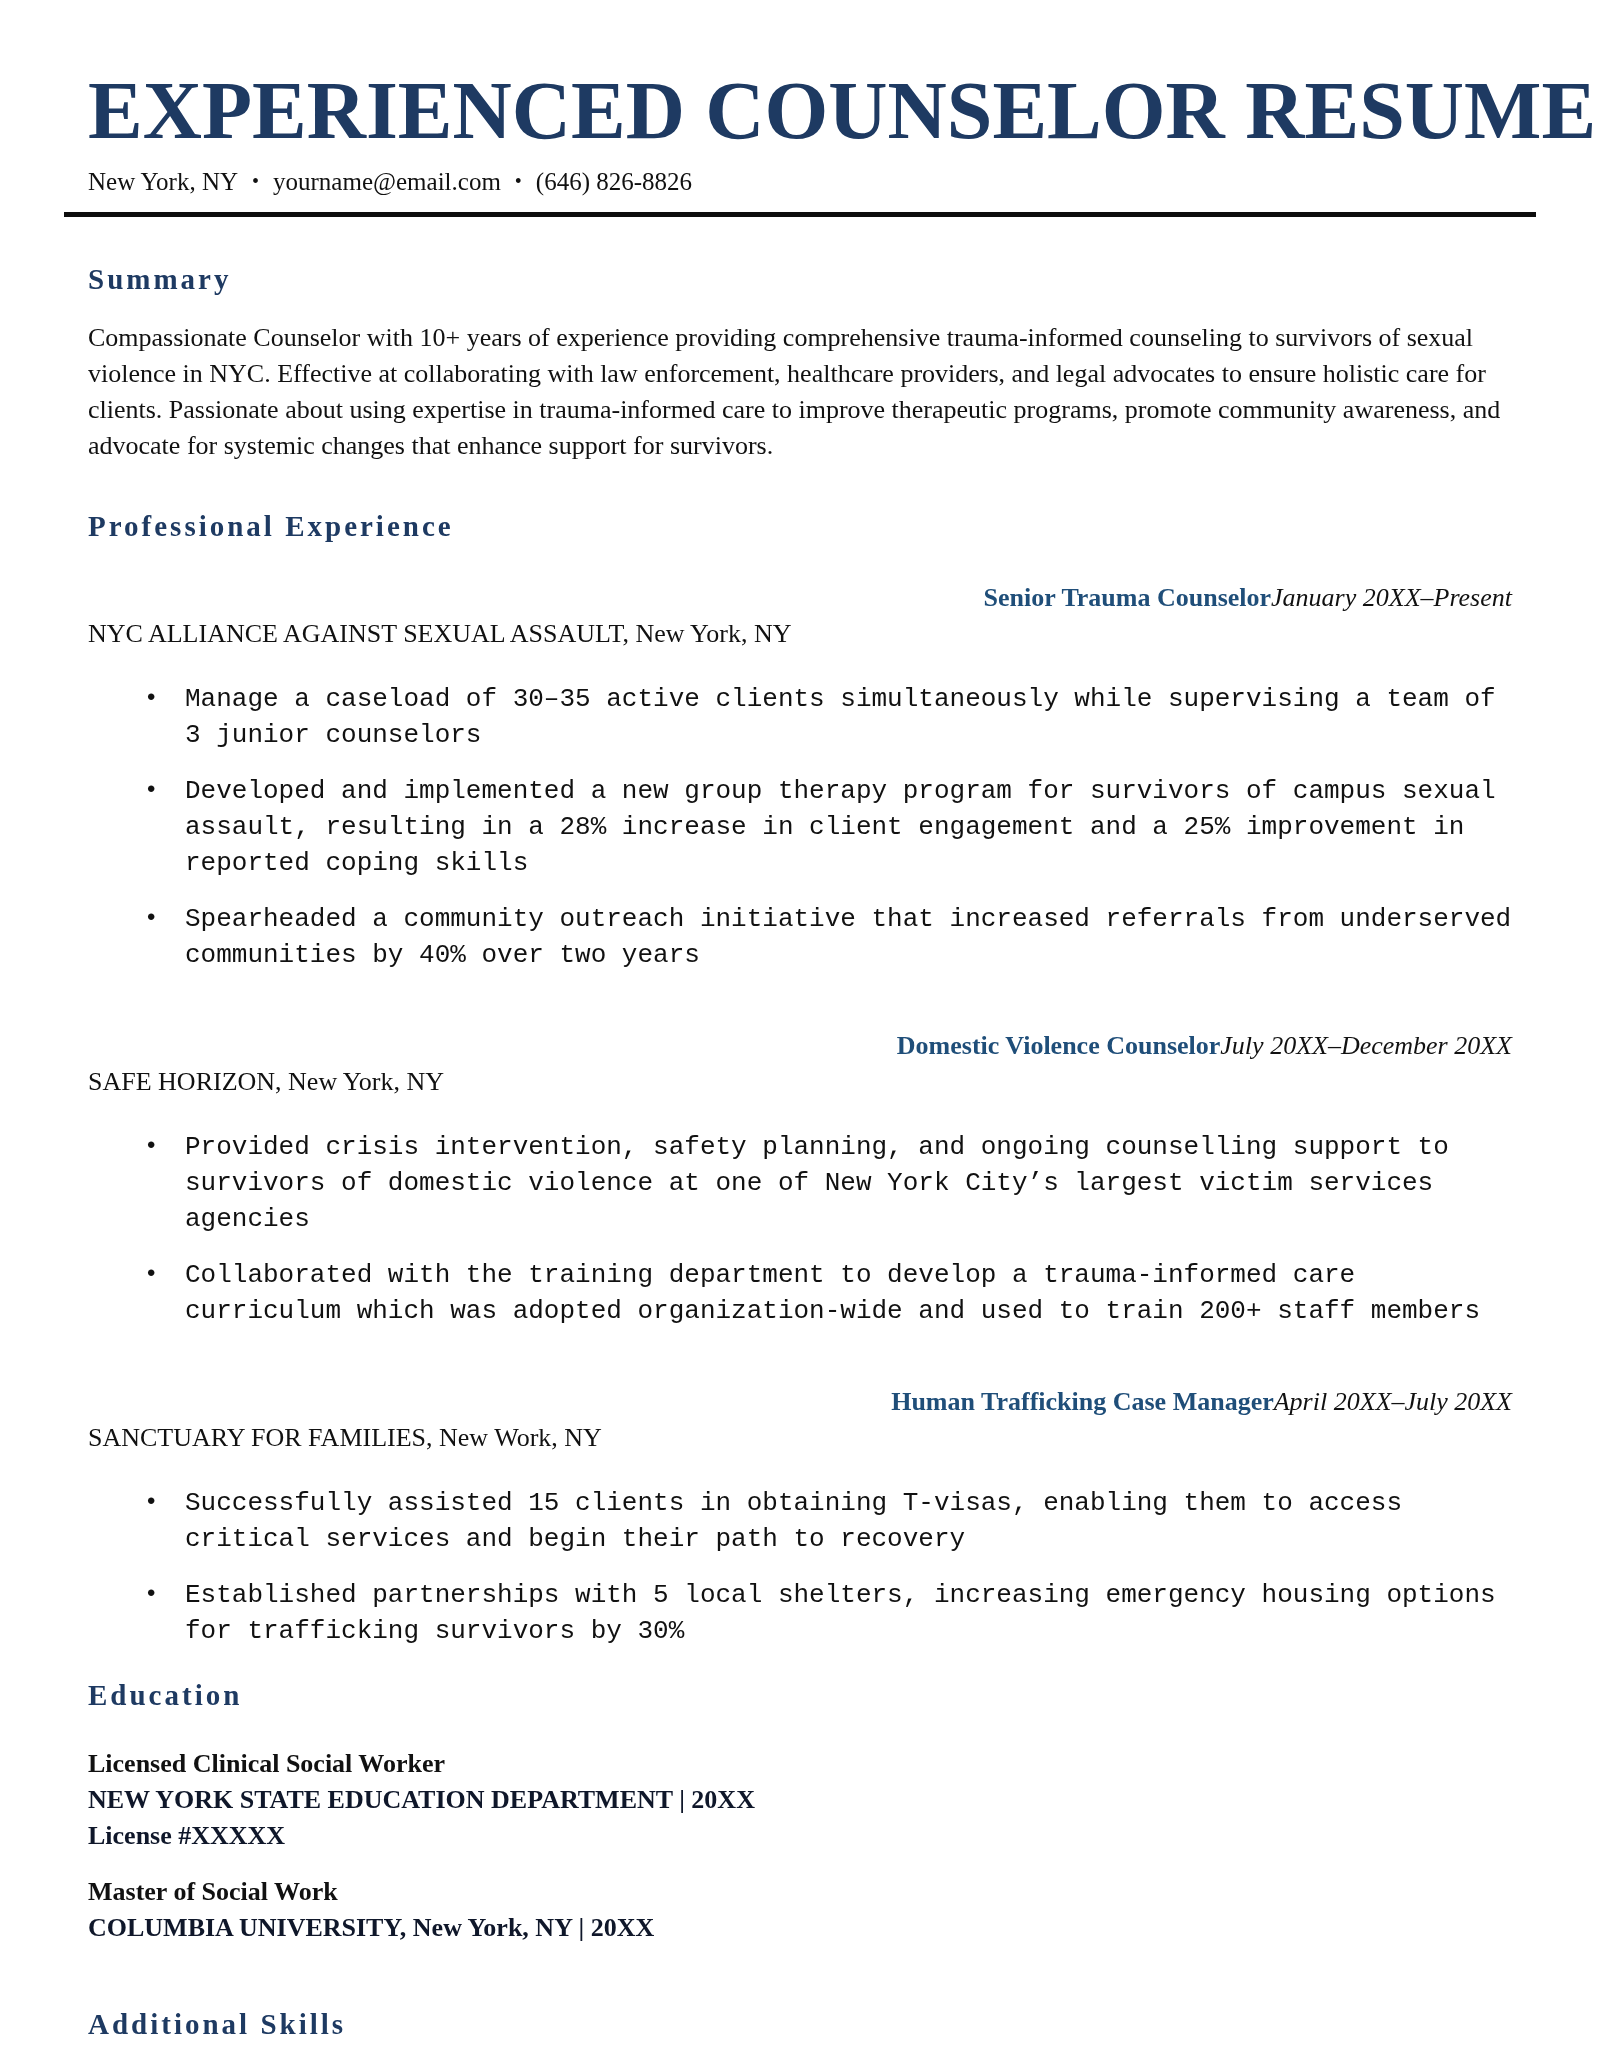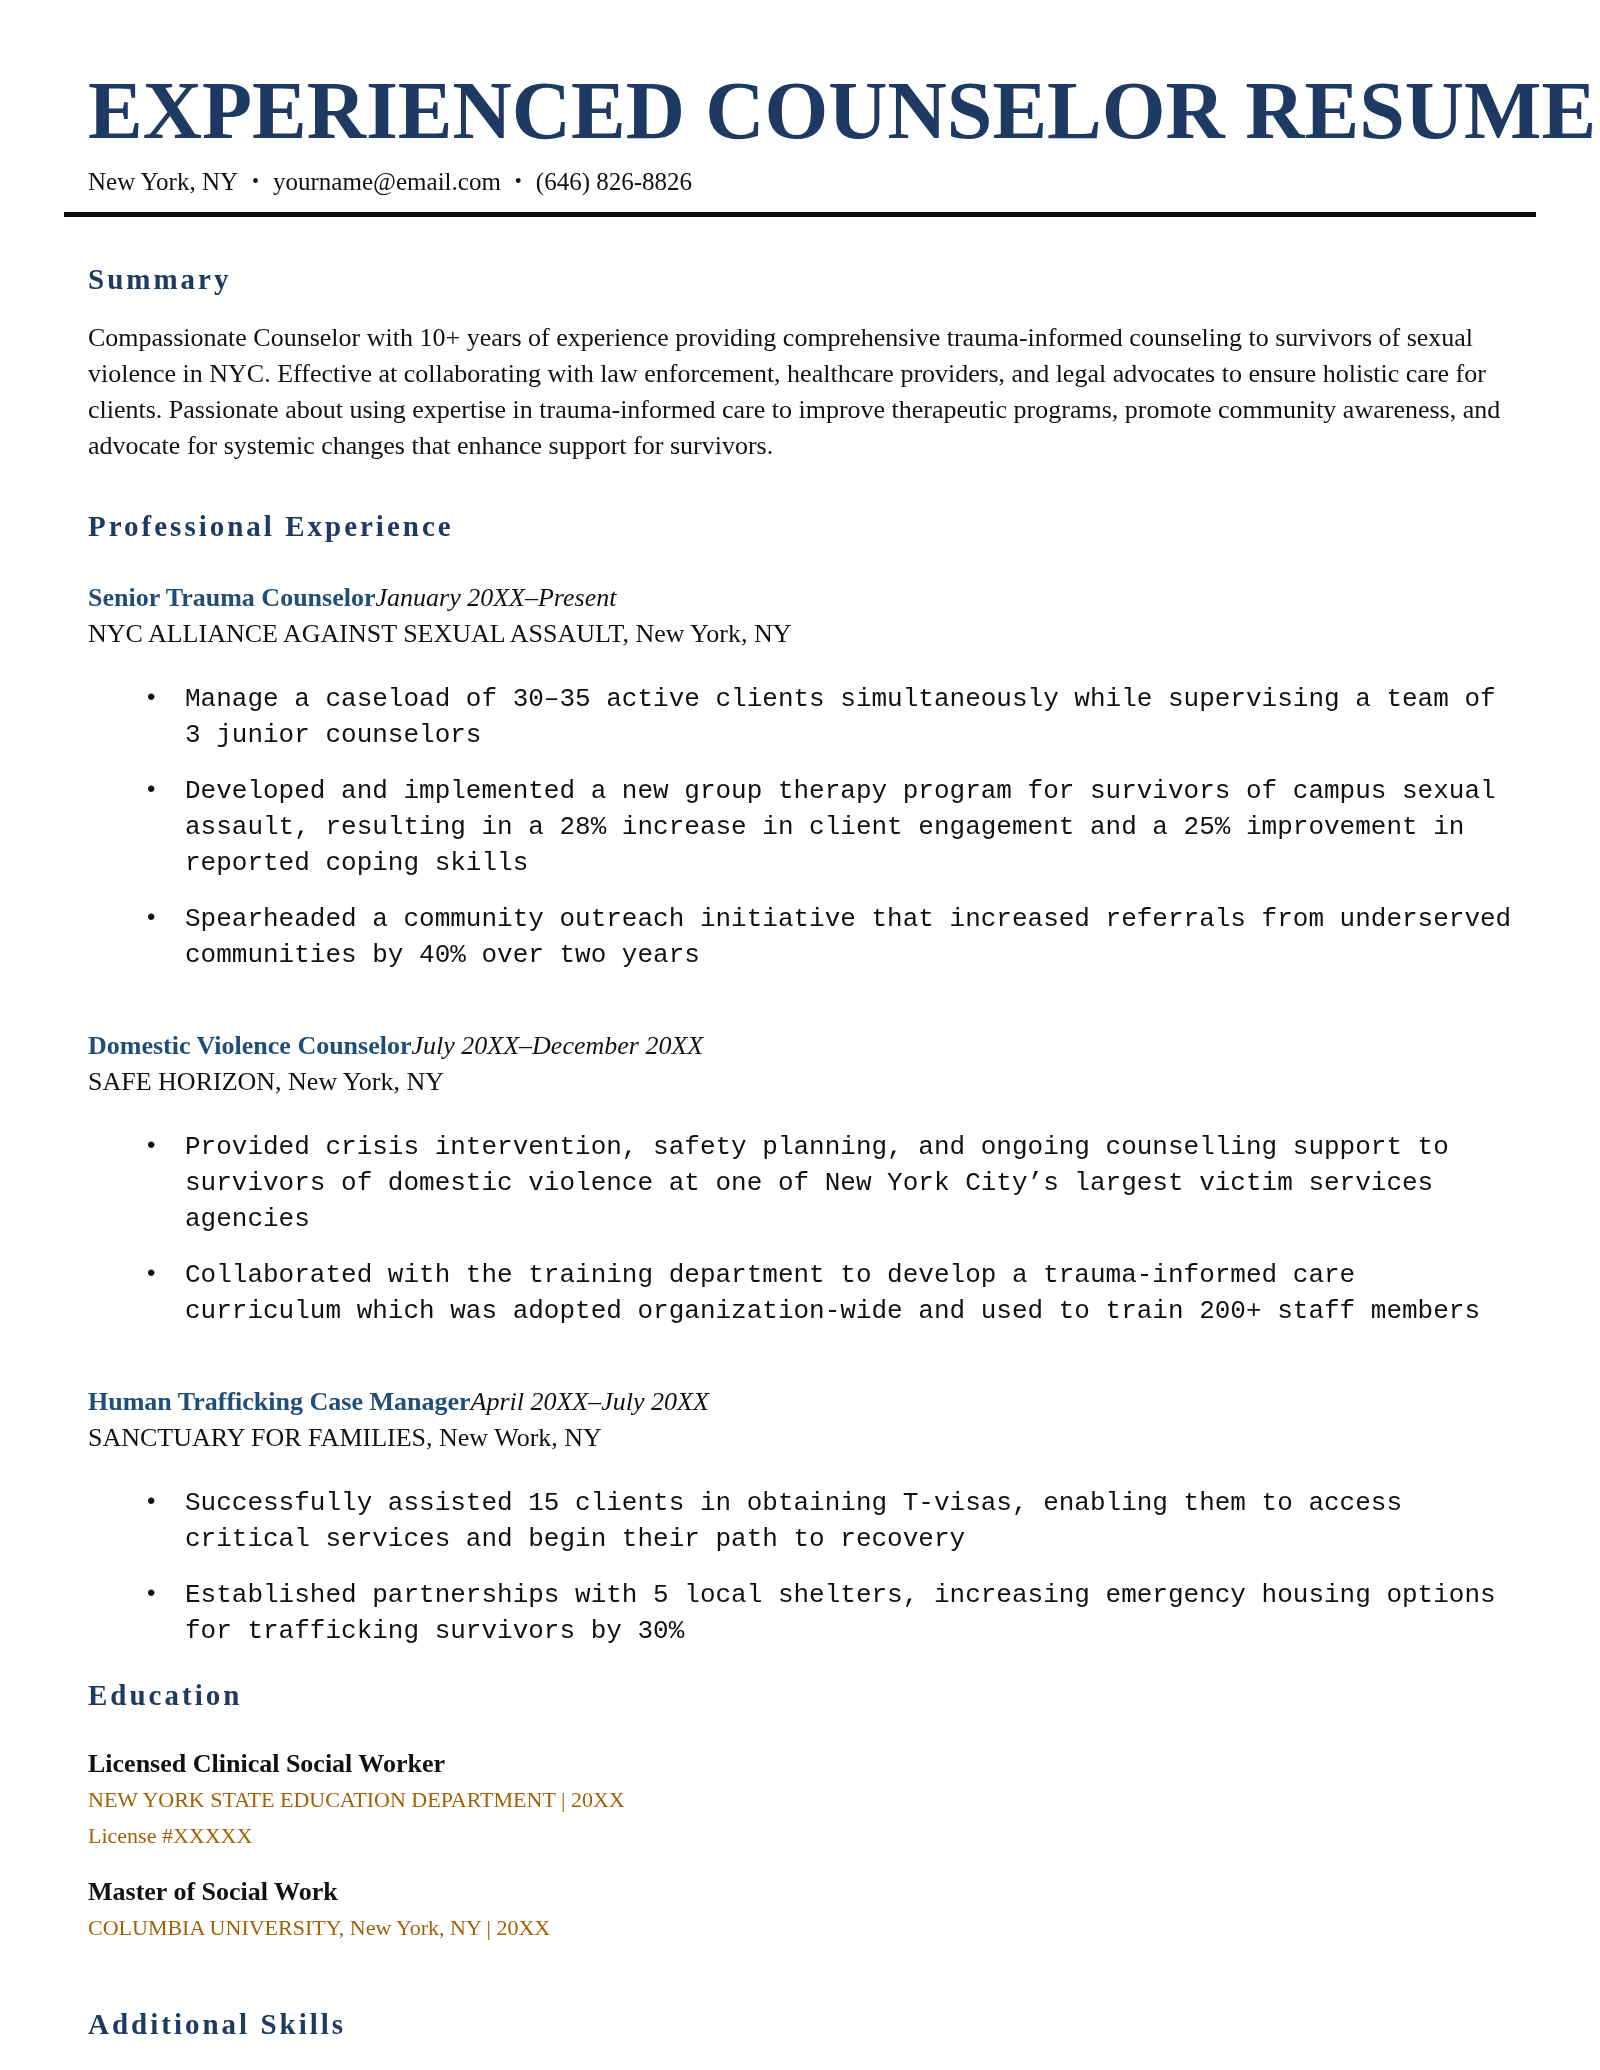--- a/index.html
+++ b/index.html
@@ -70,21 +70,21 @@
     line-height: 36px;
     color: #111111;
     margin: 24px 0 0 0;
   }
 
   
   .job { margin-top: 40px; }
   .job + .job { margin-top: 58px; }
   .job-header {
     display: flex;
-    justify-content: flex-start;
+    justify-content: flex-end;
     align-items: baseline;
     margin-top: 29px;
   }
   .job-title {
     font-size: 26px;
     font-weight: 700;
     color: #1f4e79;
   }
   .job-dates {
     font-size: 26px;
@@ -120,23 +120,24 @@
   
   .edu-entry { margin-top: 34px; }
   .edu-entry + .edu-entry { margin-top: 20px; }
   .edu-degree {
     font-size: 26px;
     font-weight: 700;
     line-height: 36px;
     color: #111111;
   }
   .edu-line {
-    font-size: 22px;
-    line-height: 36px;
-    color: #a16207;
+    font-size: 26px;
+    line-height: 36px;
+    color: #0f172a;
+    font-weight: bold;
   }
 
   
   .skills-text {
     font-size: 26px;
     line-height: 36px;
     color: #111111;
     margin: 30px 0 0 0;
   }
 </style>

